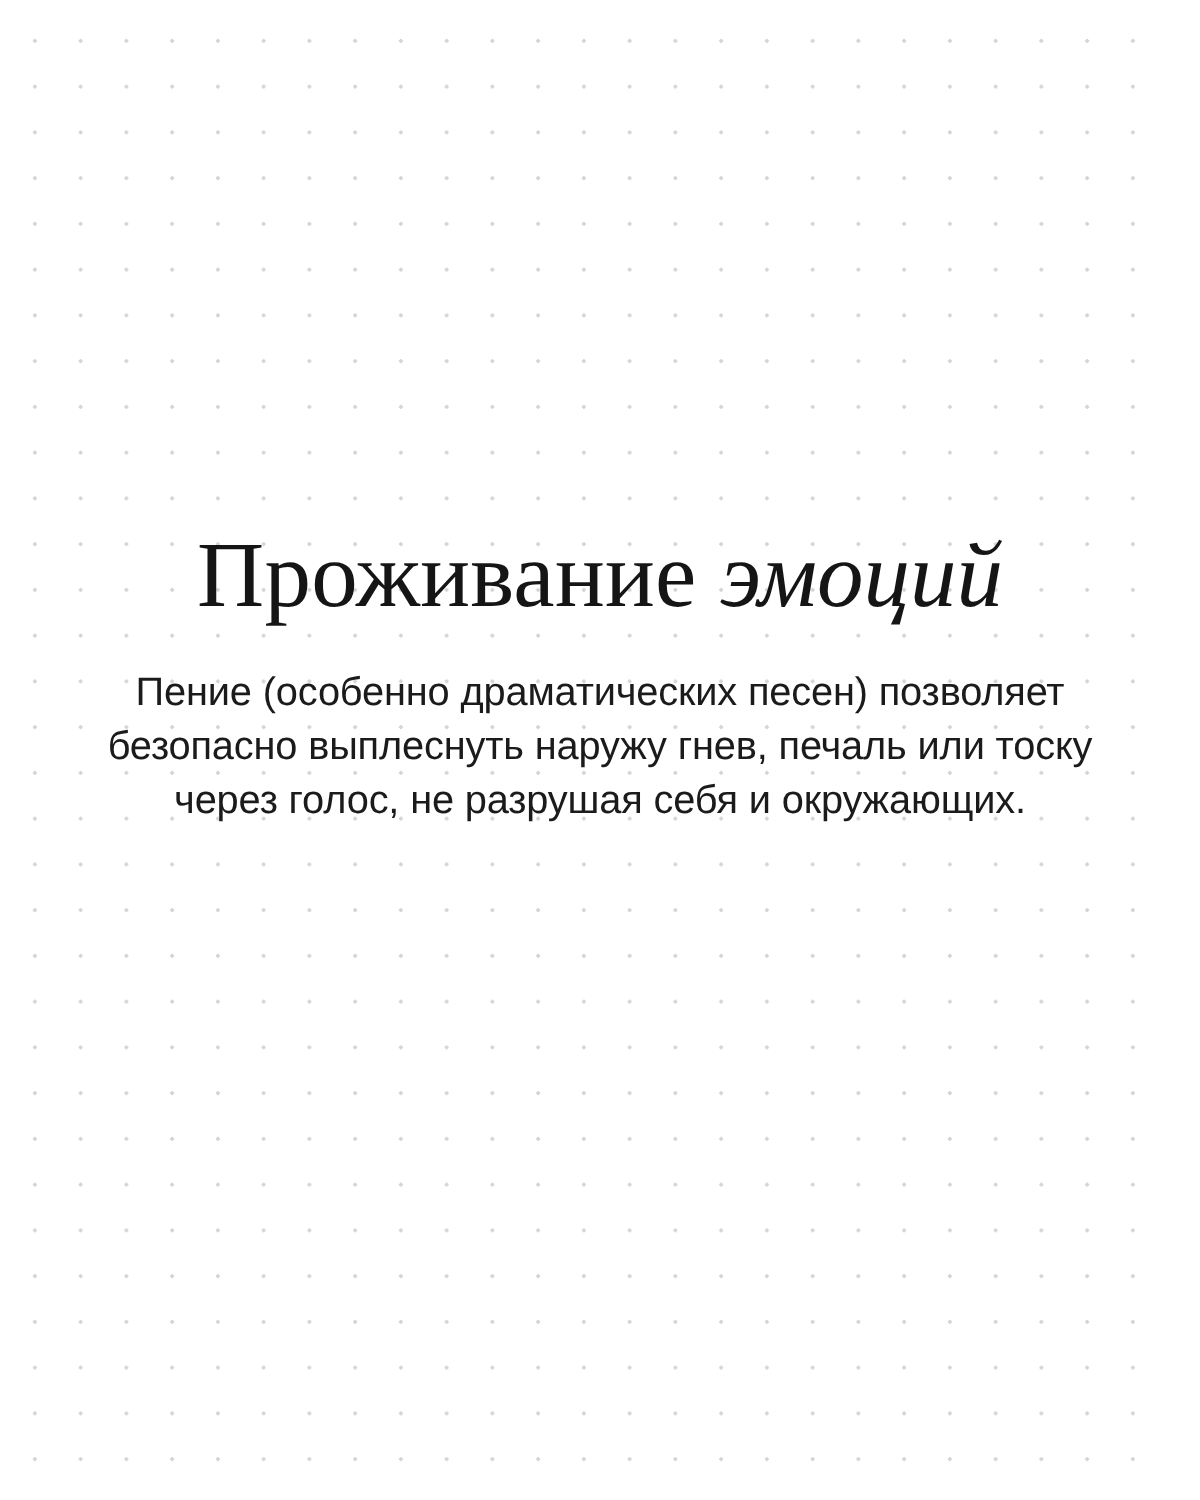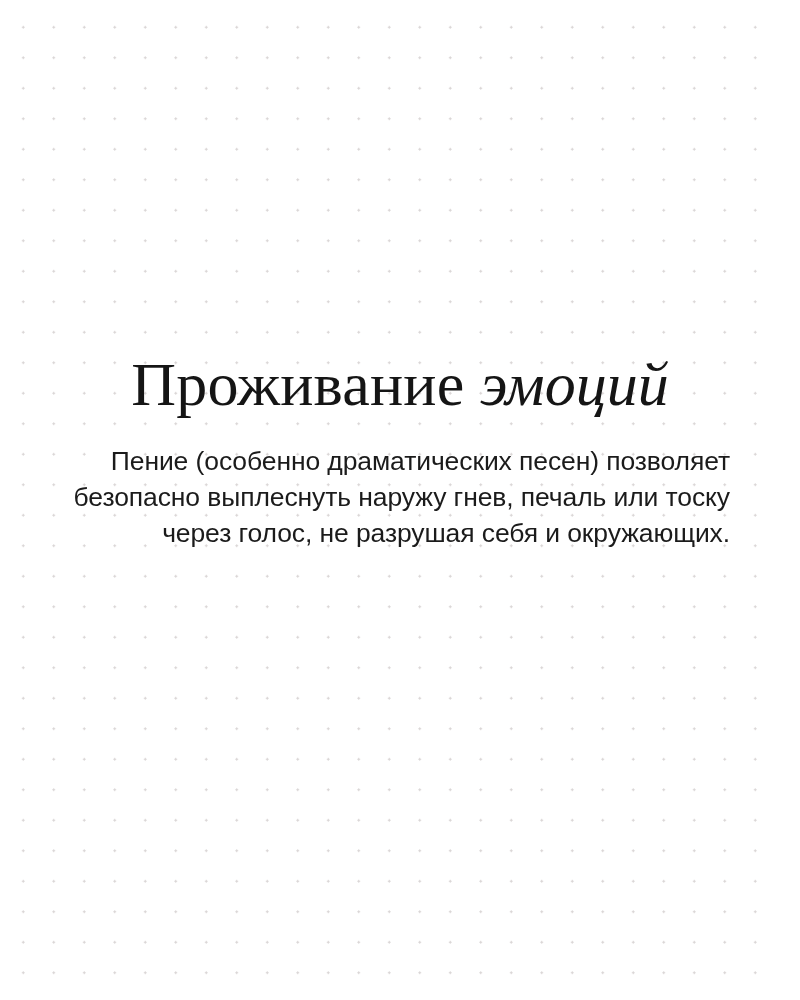--- a/index.html
+++ b/index.html
@@ -55,21 +55,20 @@
   }
 
   .body-text {
     margin: 26px auto 0;
     width: 660px;
     font-family: "Liberation Sans", sans-serif;
     font-size: 26.5px;
     line-height: 1.36;
     color: #1b1b1b;
     letter-spacing: -0.1px;
-    text-align: right;
   }
 </style>
 </head>
 <body>
 
 <div class="page">
 
   <div class="content">
 
     <div class="headline">

